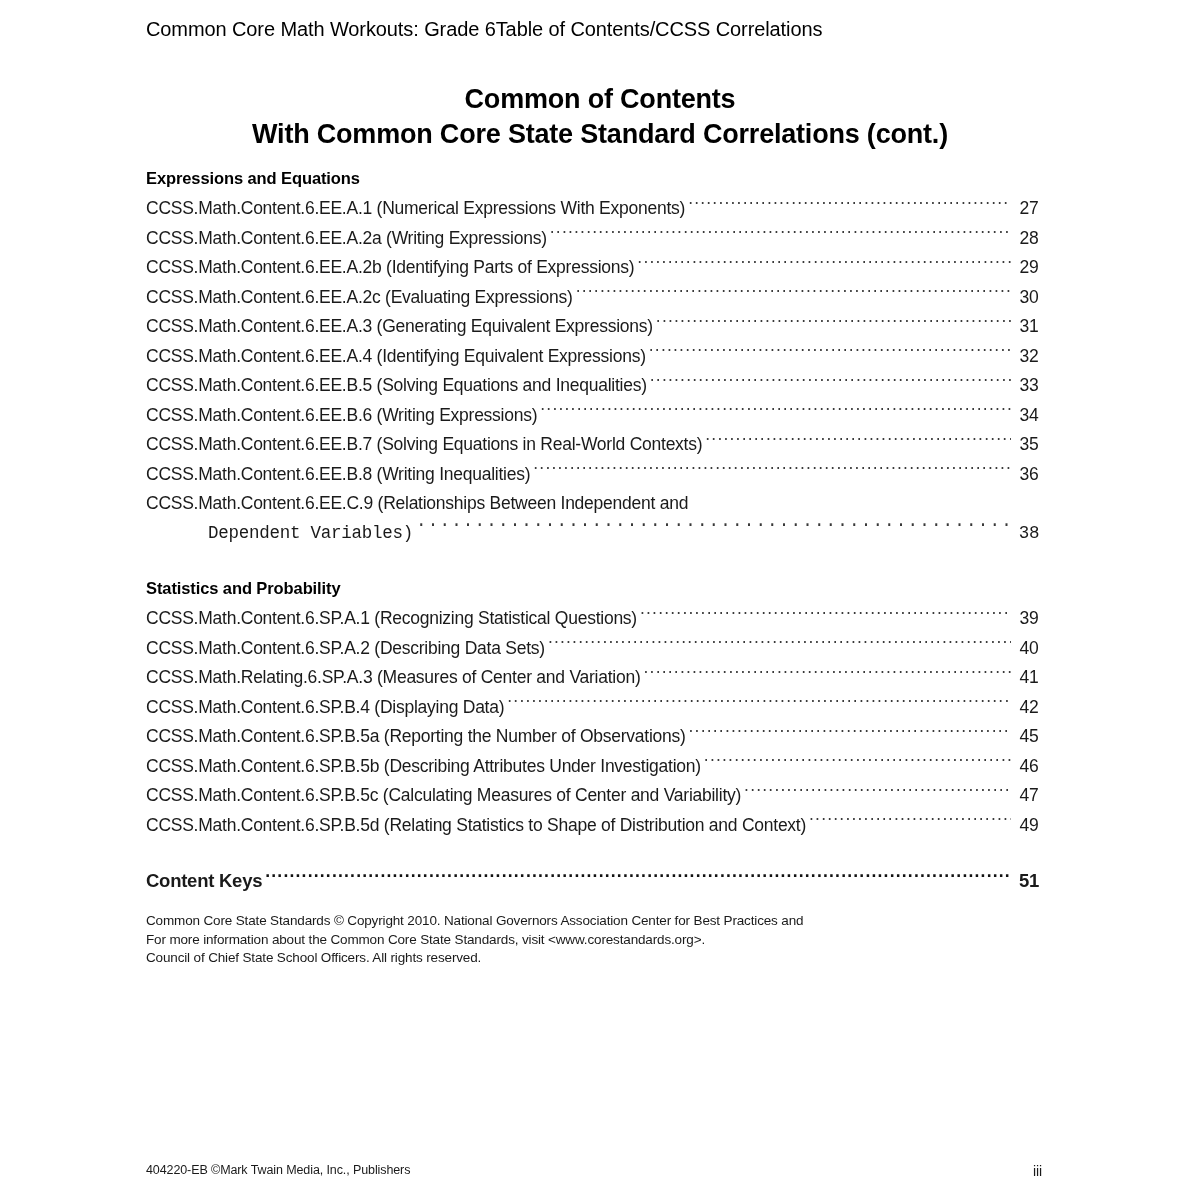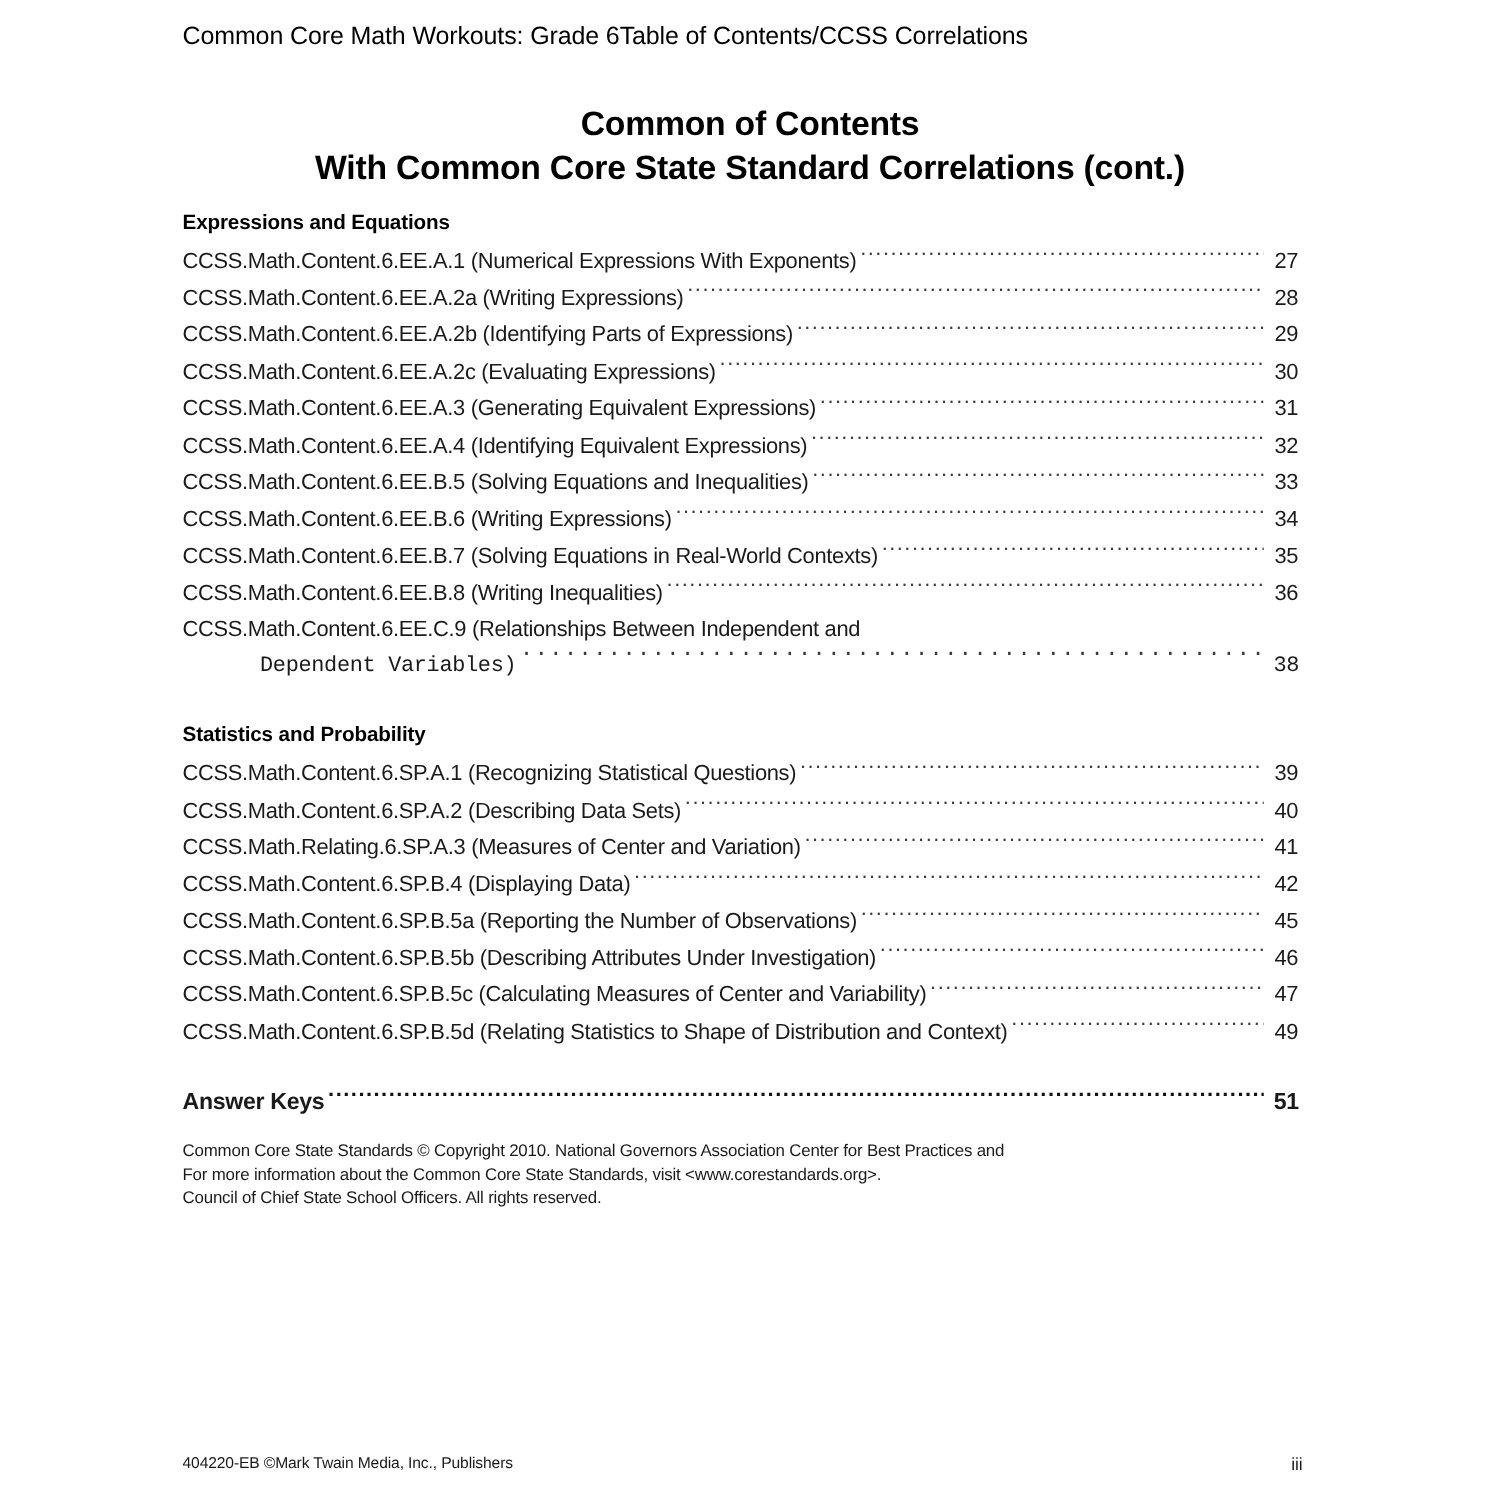--- a/index.html
+++ b/index.html
@@ -274,21 +274,21 @@
         <span class="label">CCSS.Math.Content.6.SP.B.5c (Calculating Measures of Center and Variability)</span>
         <span class="leader"></span>
         <span class="pageno">47</span>
       </div>
       <div class="entry">
         <span class="label">CCSS.Math.Content.6.SP.B.5d (Relating Statistics to Shape of Distribution and Context)</span>
         <span class="leader"></span>
         <span class="pageno">49</span>
       </div>
       <div class="entry answer-row">
-        <span class="label">Answer Keys</span>
+        <span class="label">Content Keys</span>
         <span class="leader"></span>
         <span class="pageno">51</span>
       </div>
     </div>
 
   <div class="footnote">
     <p>Common Core State Standards © Copyright 2010. National Governors Association Center for Best Practices and</p>
     <p>For more information about the Common Core State Standards, visit &lt;www.corestandards.org&gt;.</p>
     <p>Council of Chief State School Officers. All rights reserved.</p>
   </div>

